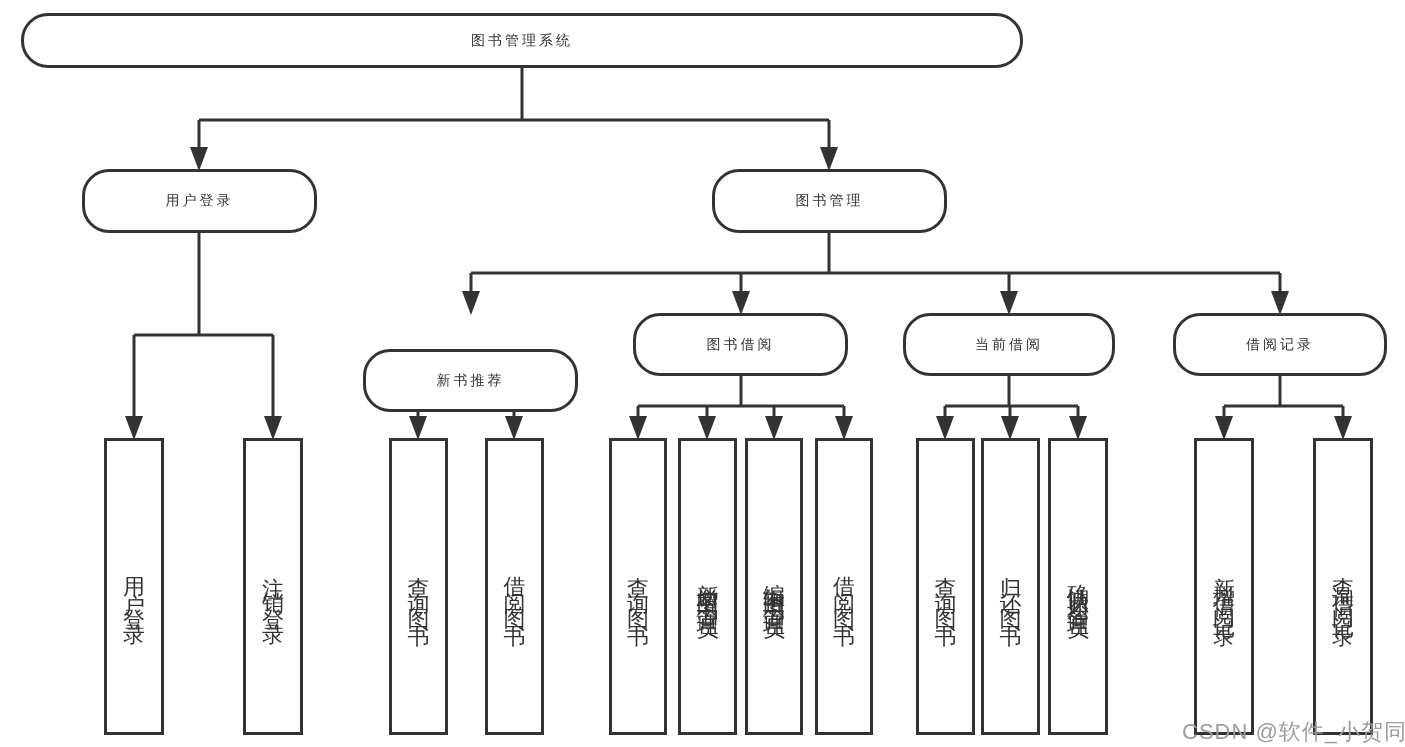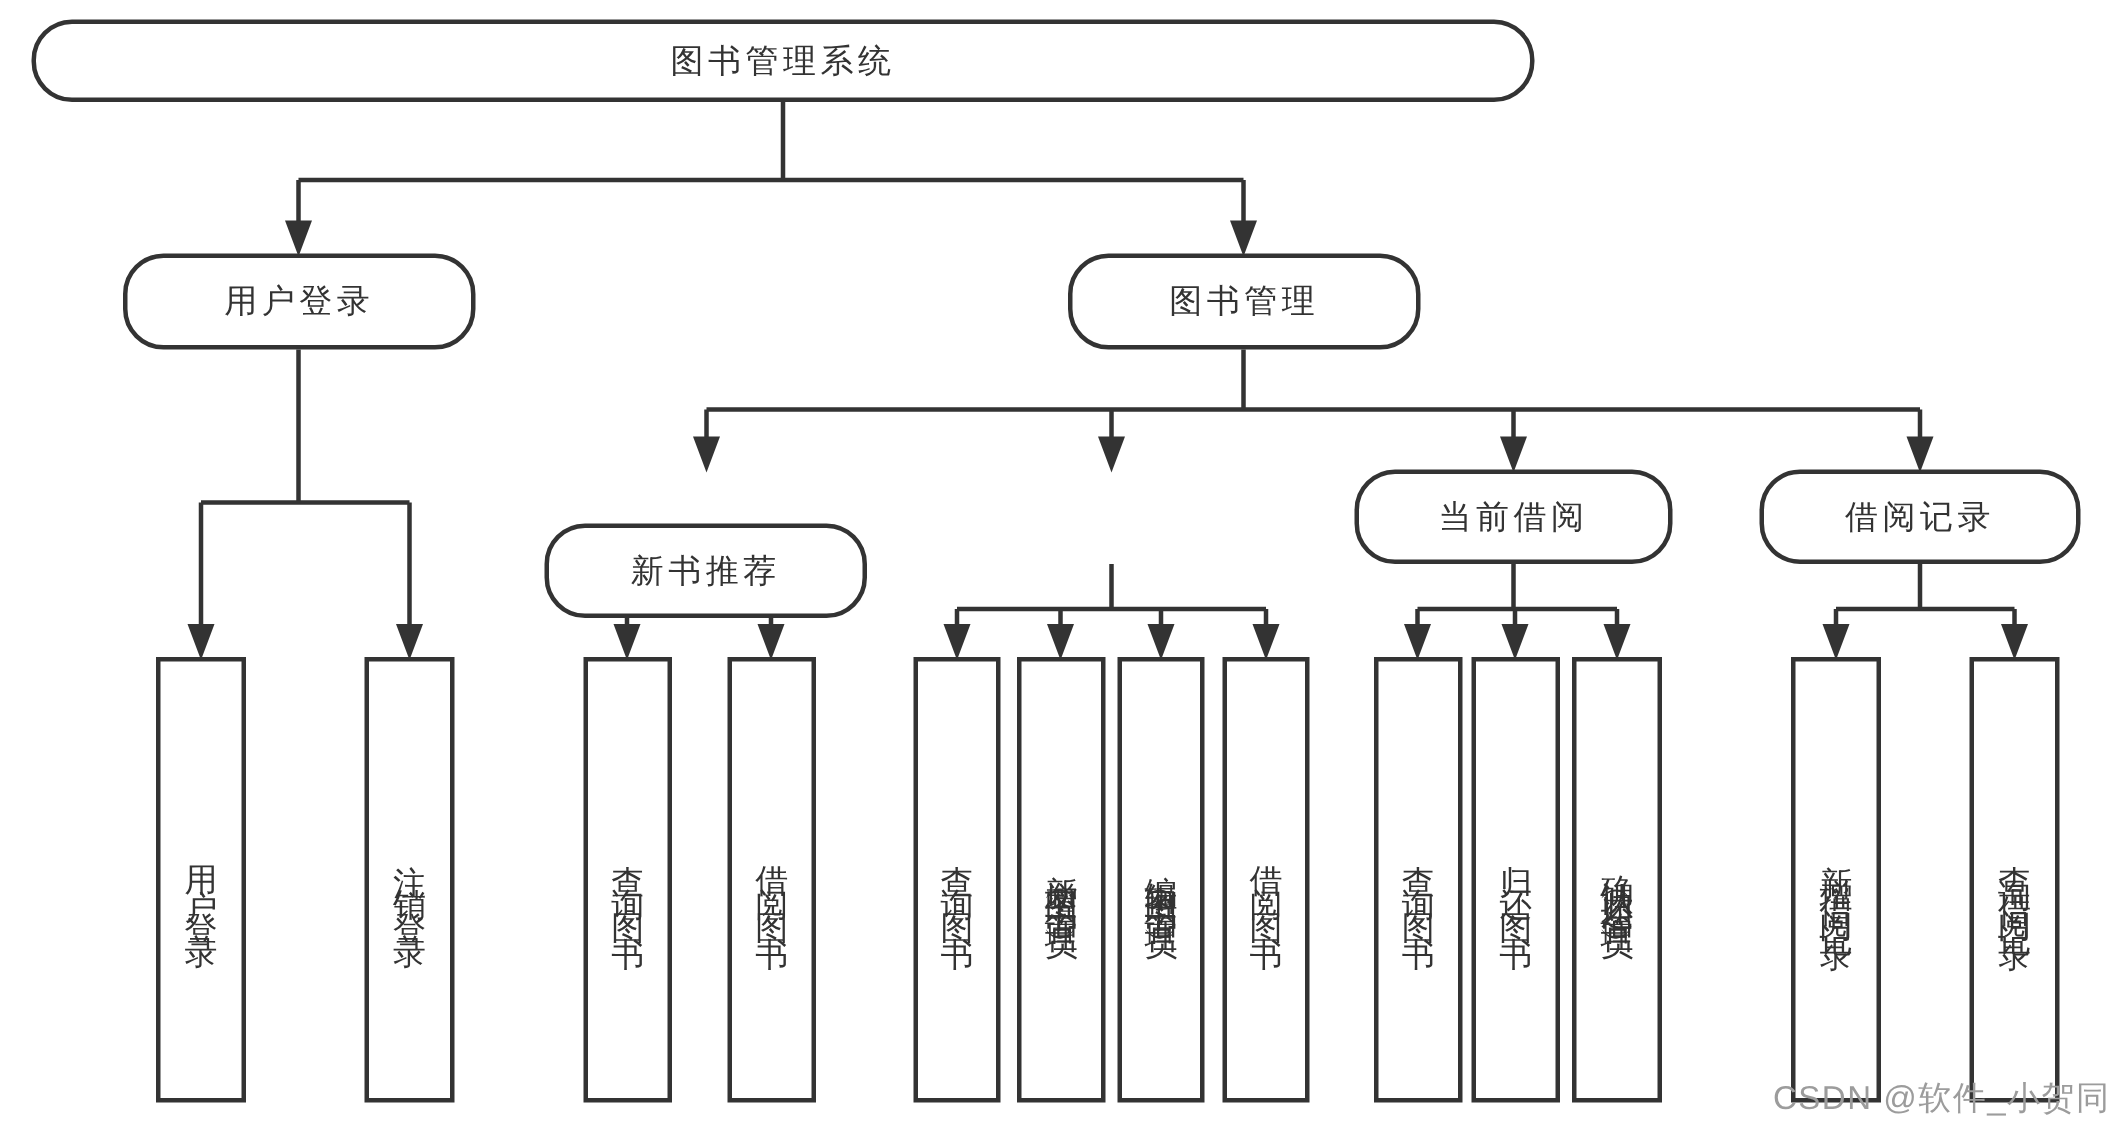--- a/index.html
+++ b/index.html
@@ -31,21 +31,21 @@
   }
   .node {
     position: absolute;
     border: 3px solid var(--line, #333333);
     background: var(--box_background, #ffffff);
     display: flex;
     align-items: center;
     justify-content: center;
     color: var(--text, #333333);
   }
-  .node.h { font-size: 22px; letter-spacing: 3px; white-space: nowrap; border-radius: 27px; }
+  .node.h { font-size: 14px; letter-spacing: 3px; white-space: nowrap; border-radius: 27px; }
   .node.v span {
     writing-mode: vertical-rl;
     line-height: 1;
     font-size: 22px;
   }
   .node.v-short span { letter-spacing: 16px; margin-top: 8px; }
   .node.v-med   span { letter-spacing: 10px; margin-top: 5px; }
   .node.v-long  span { letter-spacing: 5px;  margin-top: 3px; }
   .watermark {
     position: absolute;
@@ -112,20 +112,23 @@
   <div class="node h" style="left:82px; top:169px; width:235px; height:64px;">
     <span>用户登录</span>
   </div>
   <div class="node h" style="left:712px; top:169px; width:235px; height:64px;align-items:center;">
     <span>图书管理</span>
   </div>
 
   <div class="node h" style="left:363px; top:313px; width:215px; height:63px;margin-top:36px;">
     <span>新书推荐</span>
   </div>
+  <div class="node h" style="left:633px; top:313px; width:215px; height:63px;">
+    <span>图书借阅</span>
+  </div>
   <div class="node h" style="left:903px; top:313px; width:212px; height:63px;">
     <span>当前借阅</span>
   </div>
   <div class="node h" style="left:1173px; top:313px; width:214px; height:63px;">
     <span>借阅记录</span>
   </div>
 
   <div class="node v v-short" style="left:104px; top:438px; width:60px; height:297px;">
     <span>用户登录</span>
   </div>

